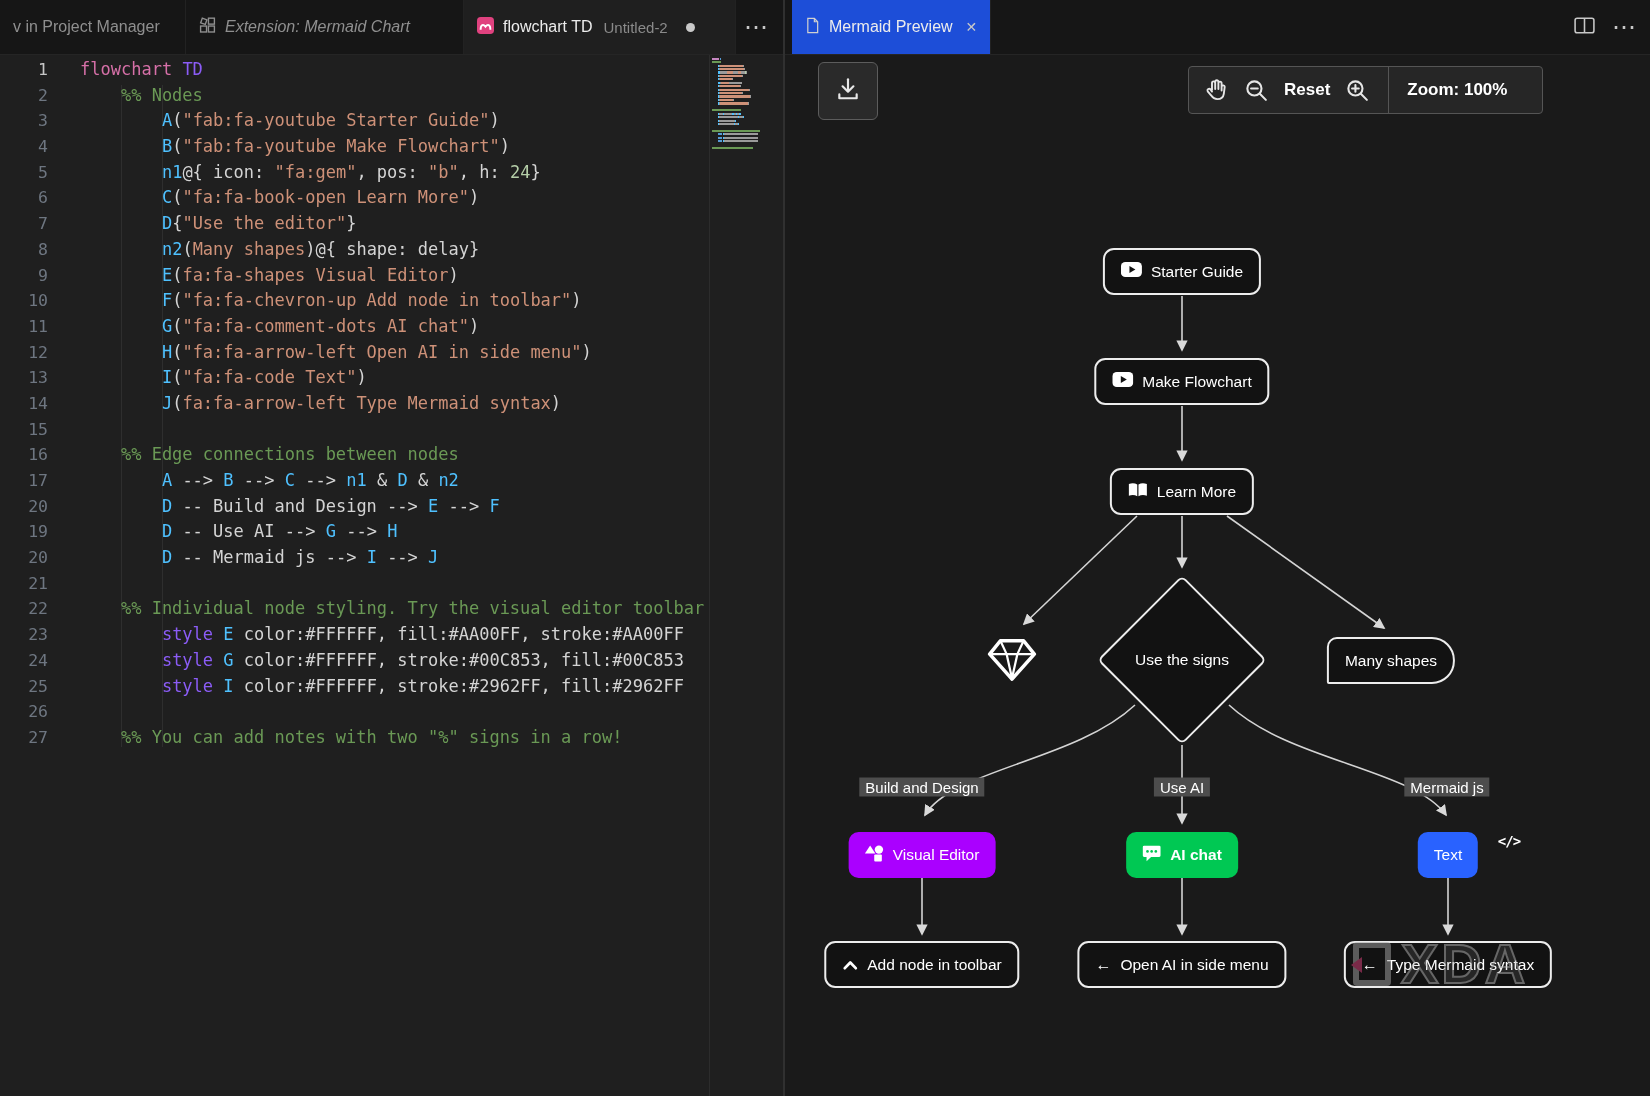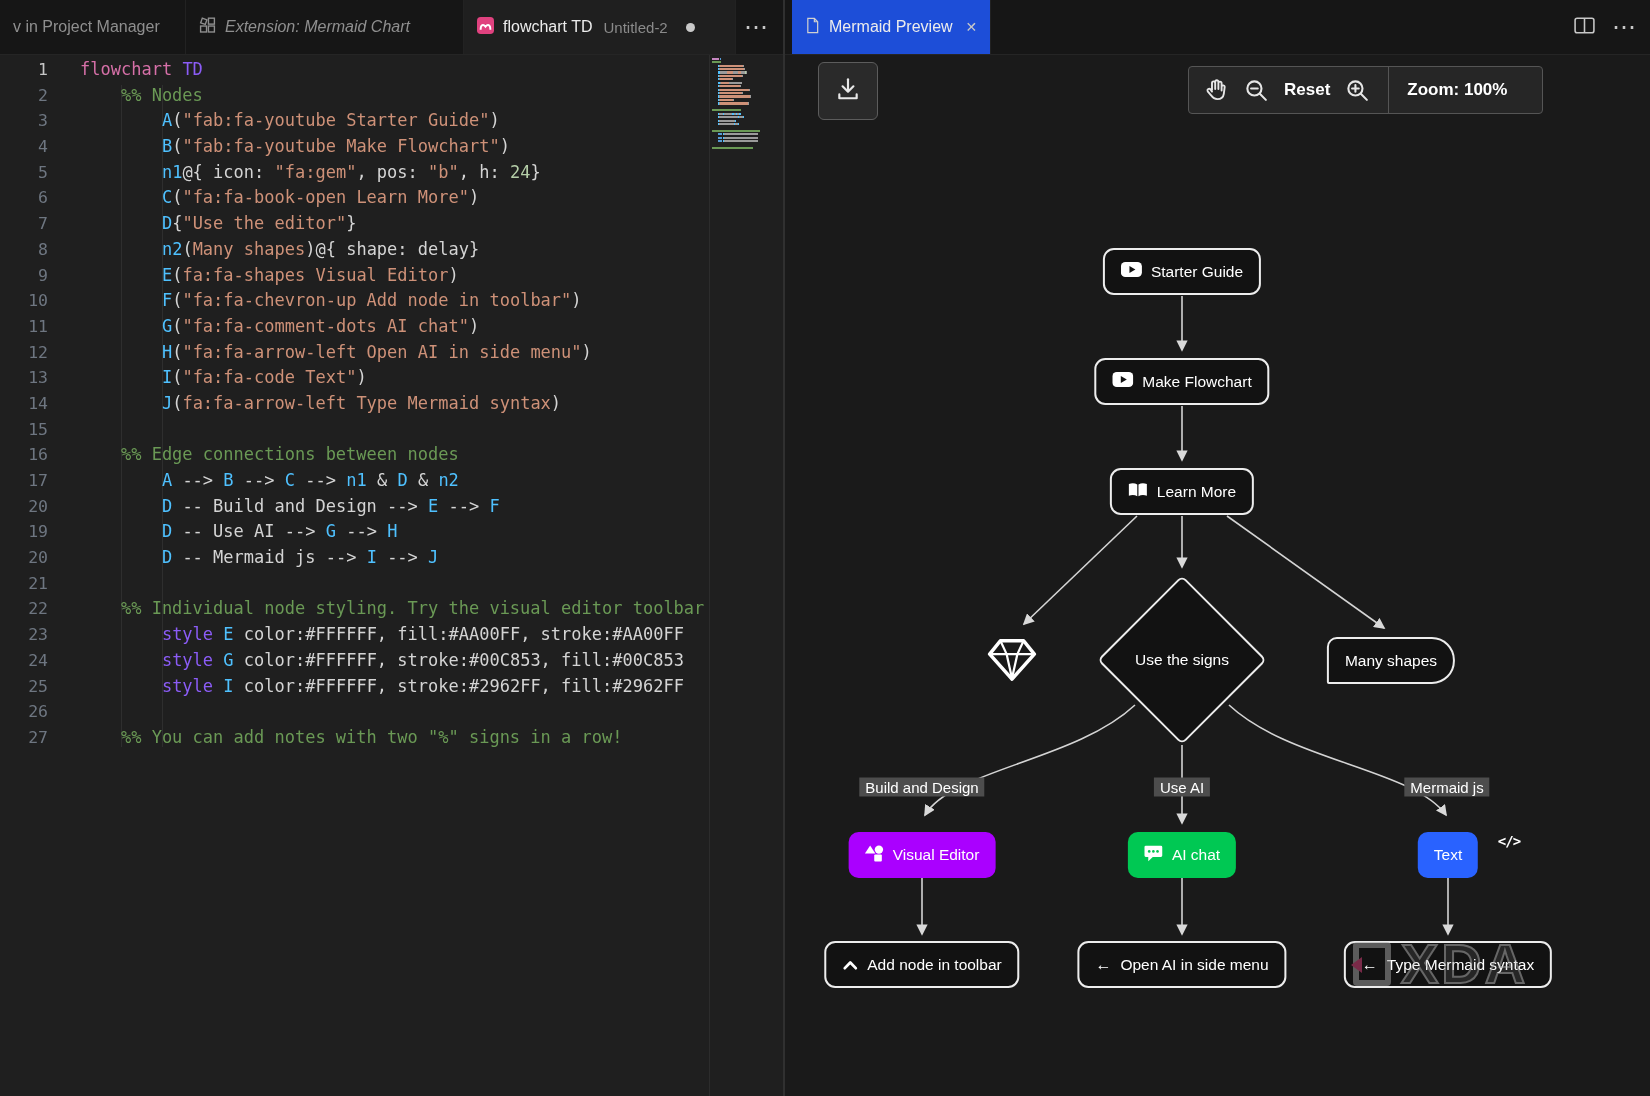--- a/index.html
+++ b/index.html
@@ -450,21 +450,21 @@
     <span>
       <svg width="19" height="17" viewBox="0 0 19 17">
         <path d="M5.5 0.5 L10.7 8.6 H0.3 Z" fill="#fff"></path>
         <circle cx="14.3" cy="4.6" r="4.2" fill="#fff"></circle>
         <rect x="9.6" y="9.6" width="7.6" height="7" rx="1" fill="#fff"></rect>
       </svg>
     </span>
     <span>Visual Editor</span>
   </div>
 
-  <div class="fc-node colored" style="left: 397px; top: 777px; background: rgb(0, 200, 83);">
+  <div class="fc-node colored" style="left: 397px; top: 777px; background: rgb(0, 200, 83); font-weight: bold;">
     <span>
       <svg width="19" height="17" viewBox="0 0 20 18">
         <path d="M2 0.8 h16 a1.4 1.4 0 0 1 1.4 1.4 v9 a1.4 1.4 0 0 1 -1.4 1.4 h-8.6 l-4.8 4.6 v-4.6 H2 a1.4 1.4 0 0 1 -1.4 -1.4 v-9 A1.4 1.4 0 0 1 2 0.8 Z" fill="#fff"></path>
         <circle cx="5.6" cy="6.8" r="1.4" style="fill: rgb(0, 200, 83);"></circle>
         <circle cx="10" cy="6.8" r="1.4" style="fill: rgb(0, 200, 83);"></circle>
         <circle cx="14.4" cy="6.8" r="1.4" style="fill: rgb(0, 200, 83);"></circle>
       </svg>
     </span>
     <span>AI chat</span>
   </div>

